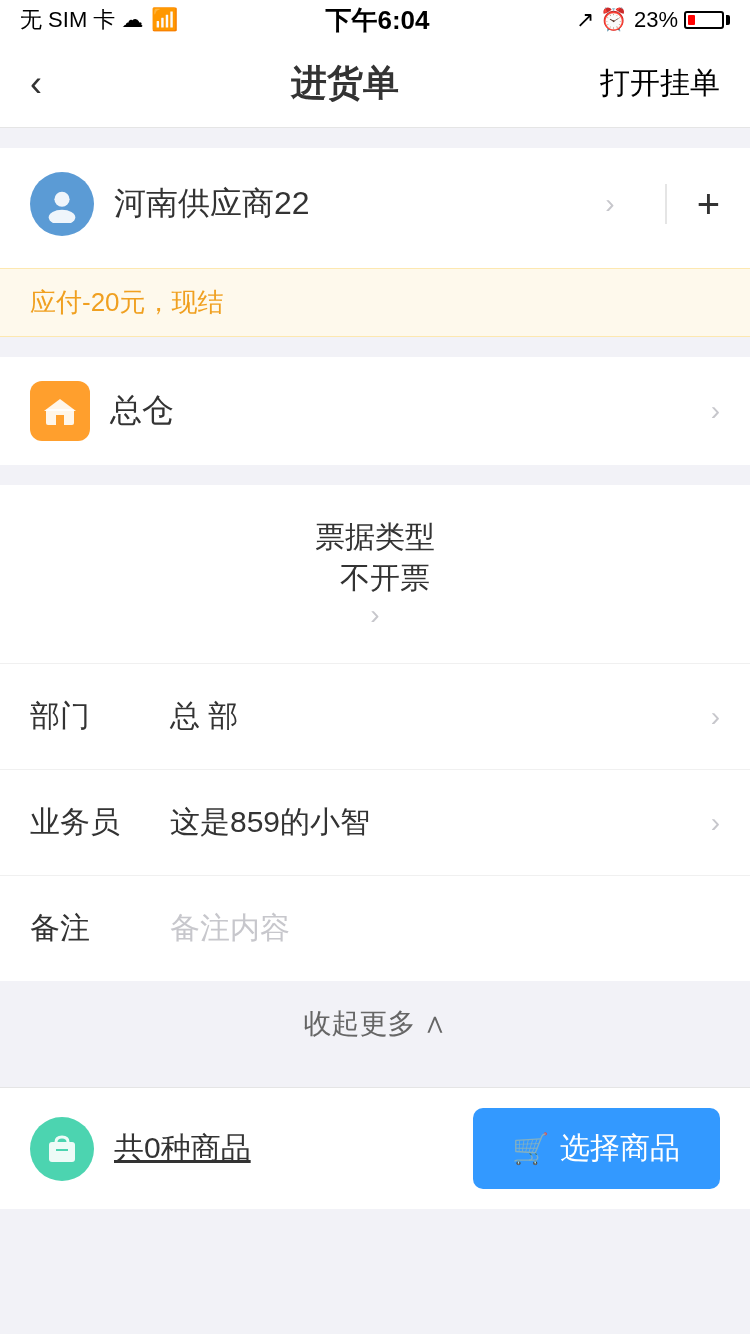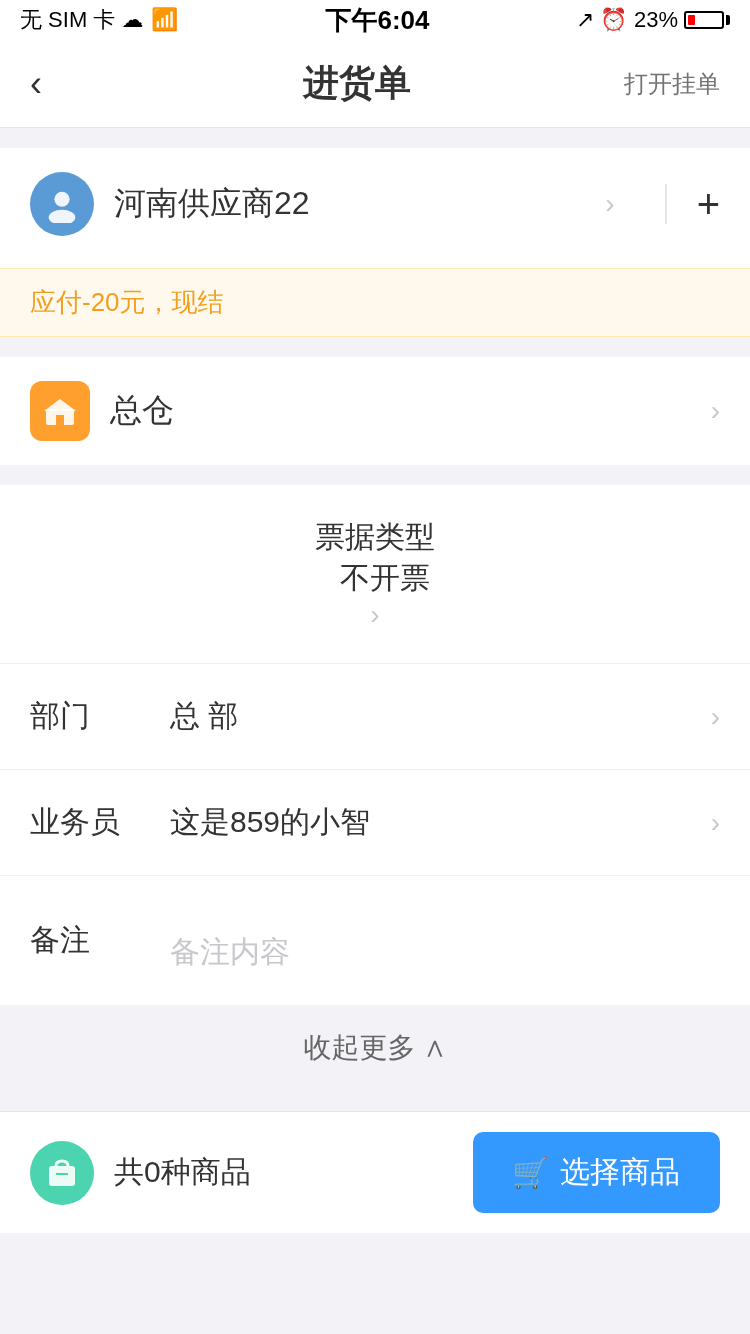--- a/index.html
+++ b/index.html
@@ -45,22 +45,22 @@
       color: #333;
       cursor: pointer;
       width: 60px;
     }
     .nav-title {
       font-size: 36px;
       font-weight: 600;
       color: #333;
     }
     .nav-action {
-      font-size: 24px;
-      color: #737373;
+      font-size: 30px;
+      color: #000000;
       cursor: pointer;
     }
 
     
     .section-gap {
       width: 100%;
       height: 20px;
       background: #f2f2f7;
     }
 
@@ -177,21 +177,20 @@
       flex: 1;
       font-size: 30px;
       color: #333;
       padding-left: 20px;
     }
     .form-placeholder {
       flex: 1;
       font-size: 30px;
       color: #c7c7cc;
       padding-left: 20px;
-      margin-top: 24px;
     }
 
     
     .collapse-row {
       display: flex;
       justify-content: center;
       padding: 24px 30px;
       background: #f2f2f7;
       font-size: 28px;
       color: #666;
@@ -215,20 +214,21 @@
       background: #4cd4b0;
       display: flex;
       align-items: center;
       justify-content: center;
       flex-shrink: 0;
     }
     .product-count {
       flex: 1;
       font-size: 30px;
       color: #333;
+      text-decoration: underline;
     }
     .select-btn {
       background: #3399ff;
       color: #fff;
       border: none;
       border-radius: 10px;
       padding: 20px 40px;
       font-size: 30px;
       display: flex;
       align-items: center;

